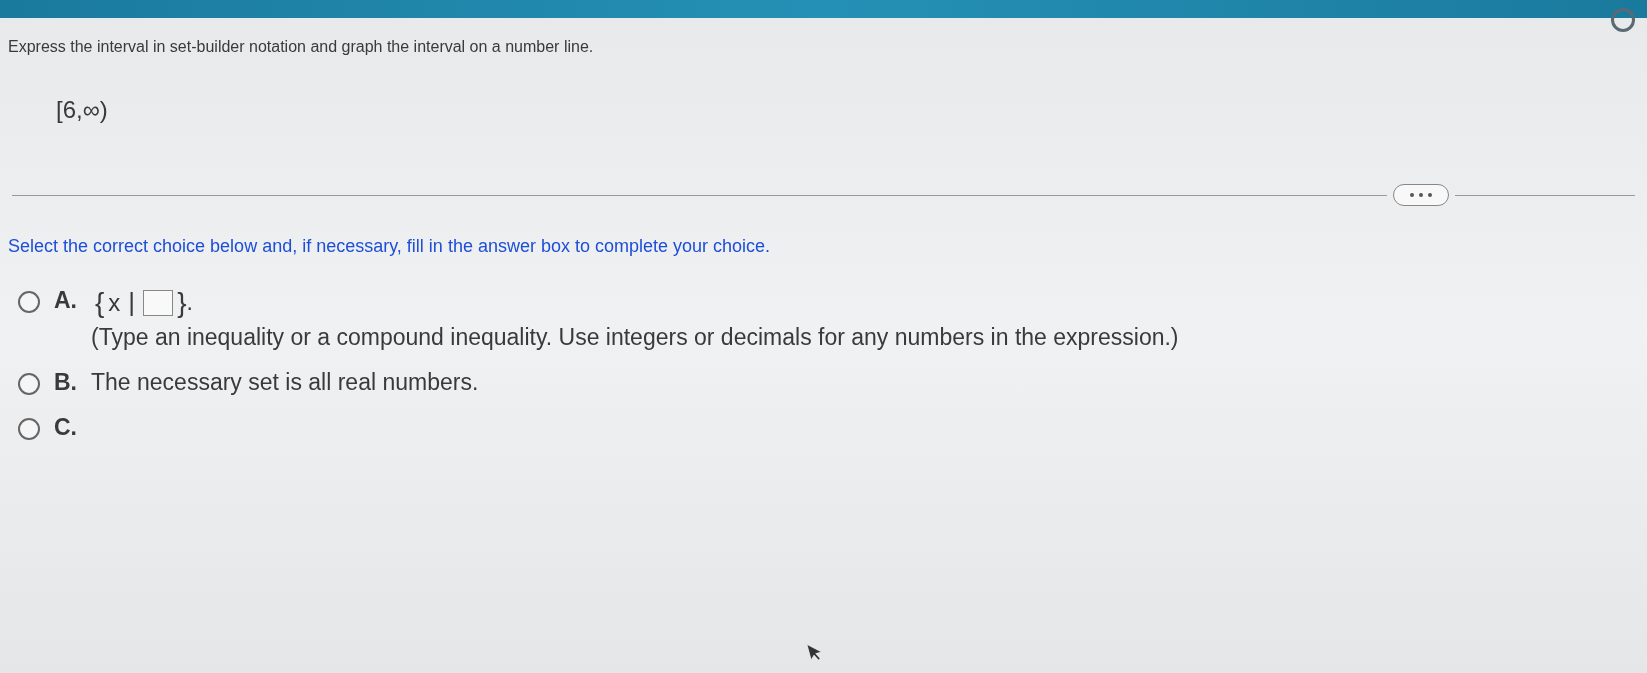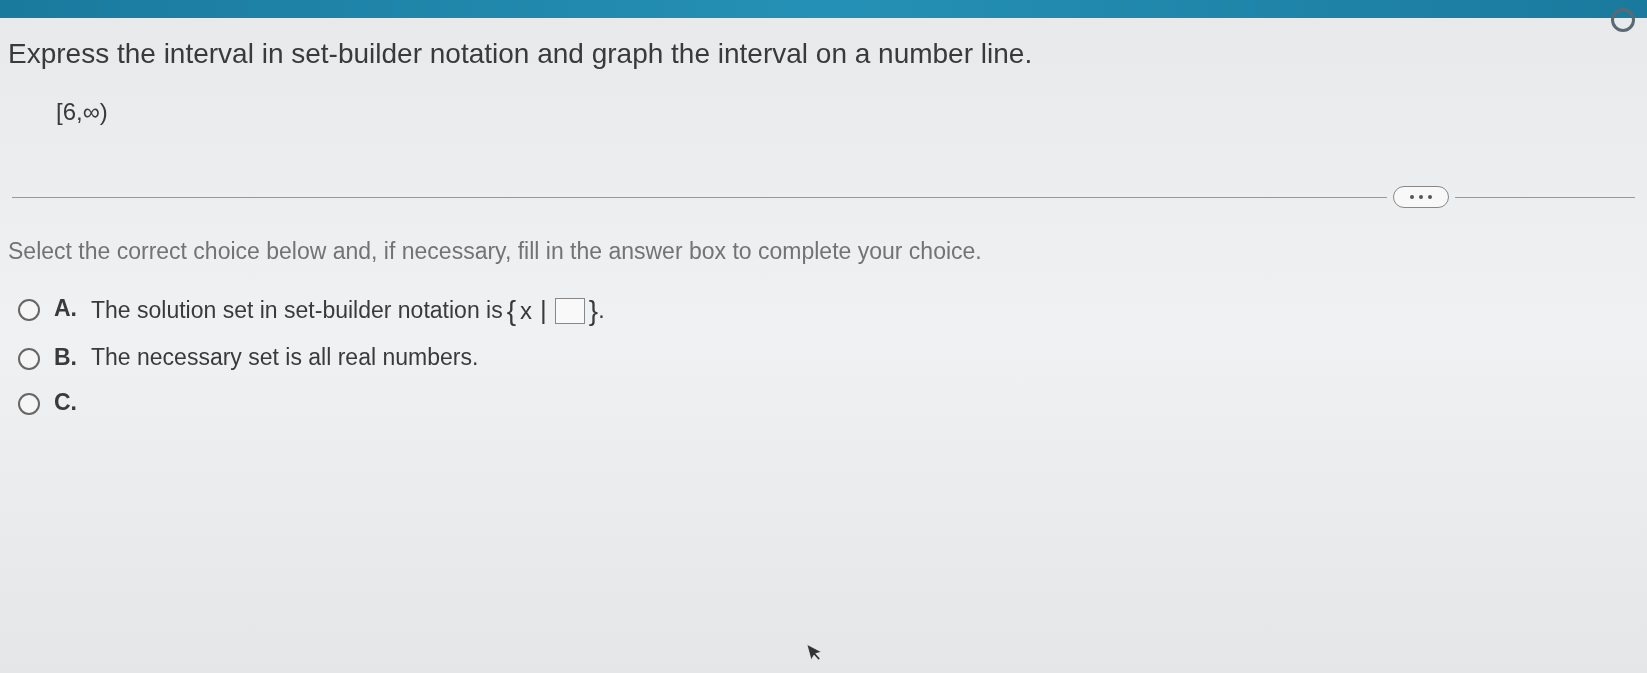--- a/index.html
+++ b/index.html
@@ -32,24 +32,24 @@
       border: 3px solid #5a6a75;
       border-radius: 50%;
       background: transparent;
     }
     
     .content {
       padding: 20px 8px 0 8px;
     }
     
     .question-text {
-      font-size: 28px;
+      font-size: 16px;
       color: #3a3a3a;
       font-weight: 400;
-      margin-bottom: 28px;
+      margin-bottom: 40px;
     }
     
     .interval-notation {
       font-size: 24px;
       color: #3a3a3a;
       padding-left: 48px;
       margin-bottom: 60px;
     }
     
     .divider-row {
@@ -86,22 +86,22 @@
       border-radius: 50%;
     }
     
     .divider-line-right {
       width: 180px;
       height: 1px;
       background: #999;
     }
     
     .instruction-text {
-      font-size: 23px;
-      color: #737373;
+      font-size: 18px;
+      color: #1d4ed8;
       margin-bottom: 30px;
       padding-left: 0px;
     }
     
     .choices {
       padding-left: 10px;
     }
     
     .choice-row {
       display: flex;
@@ -210,30 +210,30 @@
 
   <div class="instruction-text">Select the correct choice below and, if necessary, fill in the answer box to complete your choice.</div>
 
   <div class="choices">
 
     <div class="choice-row">
       <div class="radio"></div>
       <div class="choice-label">A.</div>
       <div class="choice-content">
         <div class="choice-line1">
-          <span>The solution set in set-builder notation is </span>
           <span class="set-notation">
             <span class="brace">{</span>
             <span class="x-var">x</span>
             <span class="pipe">|</span>
             <span class="answer-box"></span>
             <span class="brace">}</span>
           </span>
           <span>.</span>
         </div>
+        <div class="hint-text">(Type an inequality or a compound inequality. Use integers or decimals for any numbers in the expression.)</div>
       </div>
     </div>
 
     <div class="choice-row">
       <div class="radio"></div>
       <div class="choice-label">B.</div>
       <div class="choice-content">The necessary set is all real numbers.</div>
     </div>
 
     <div class="choice-row">

